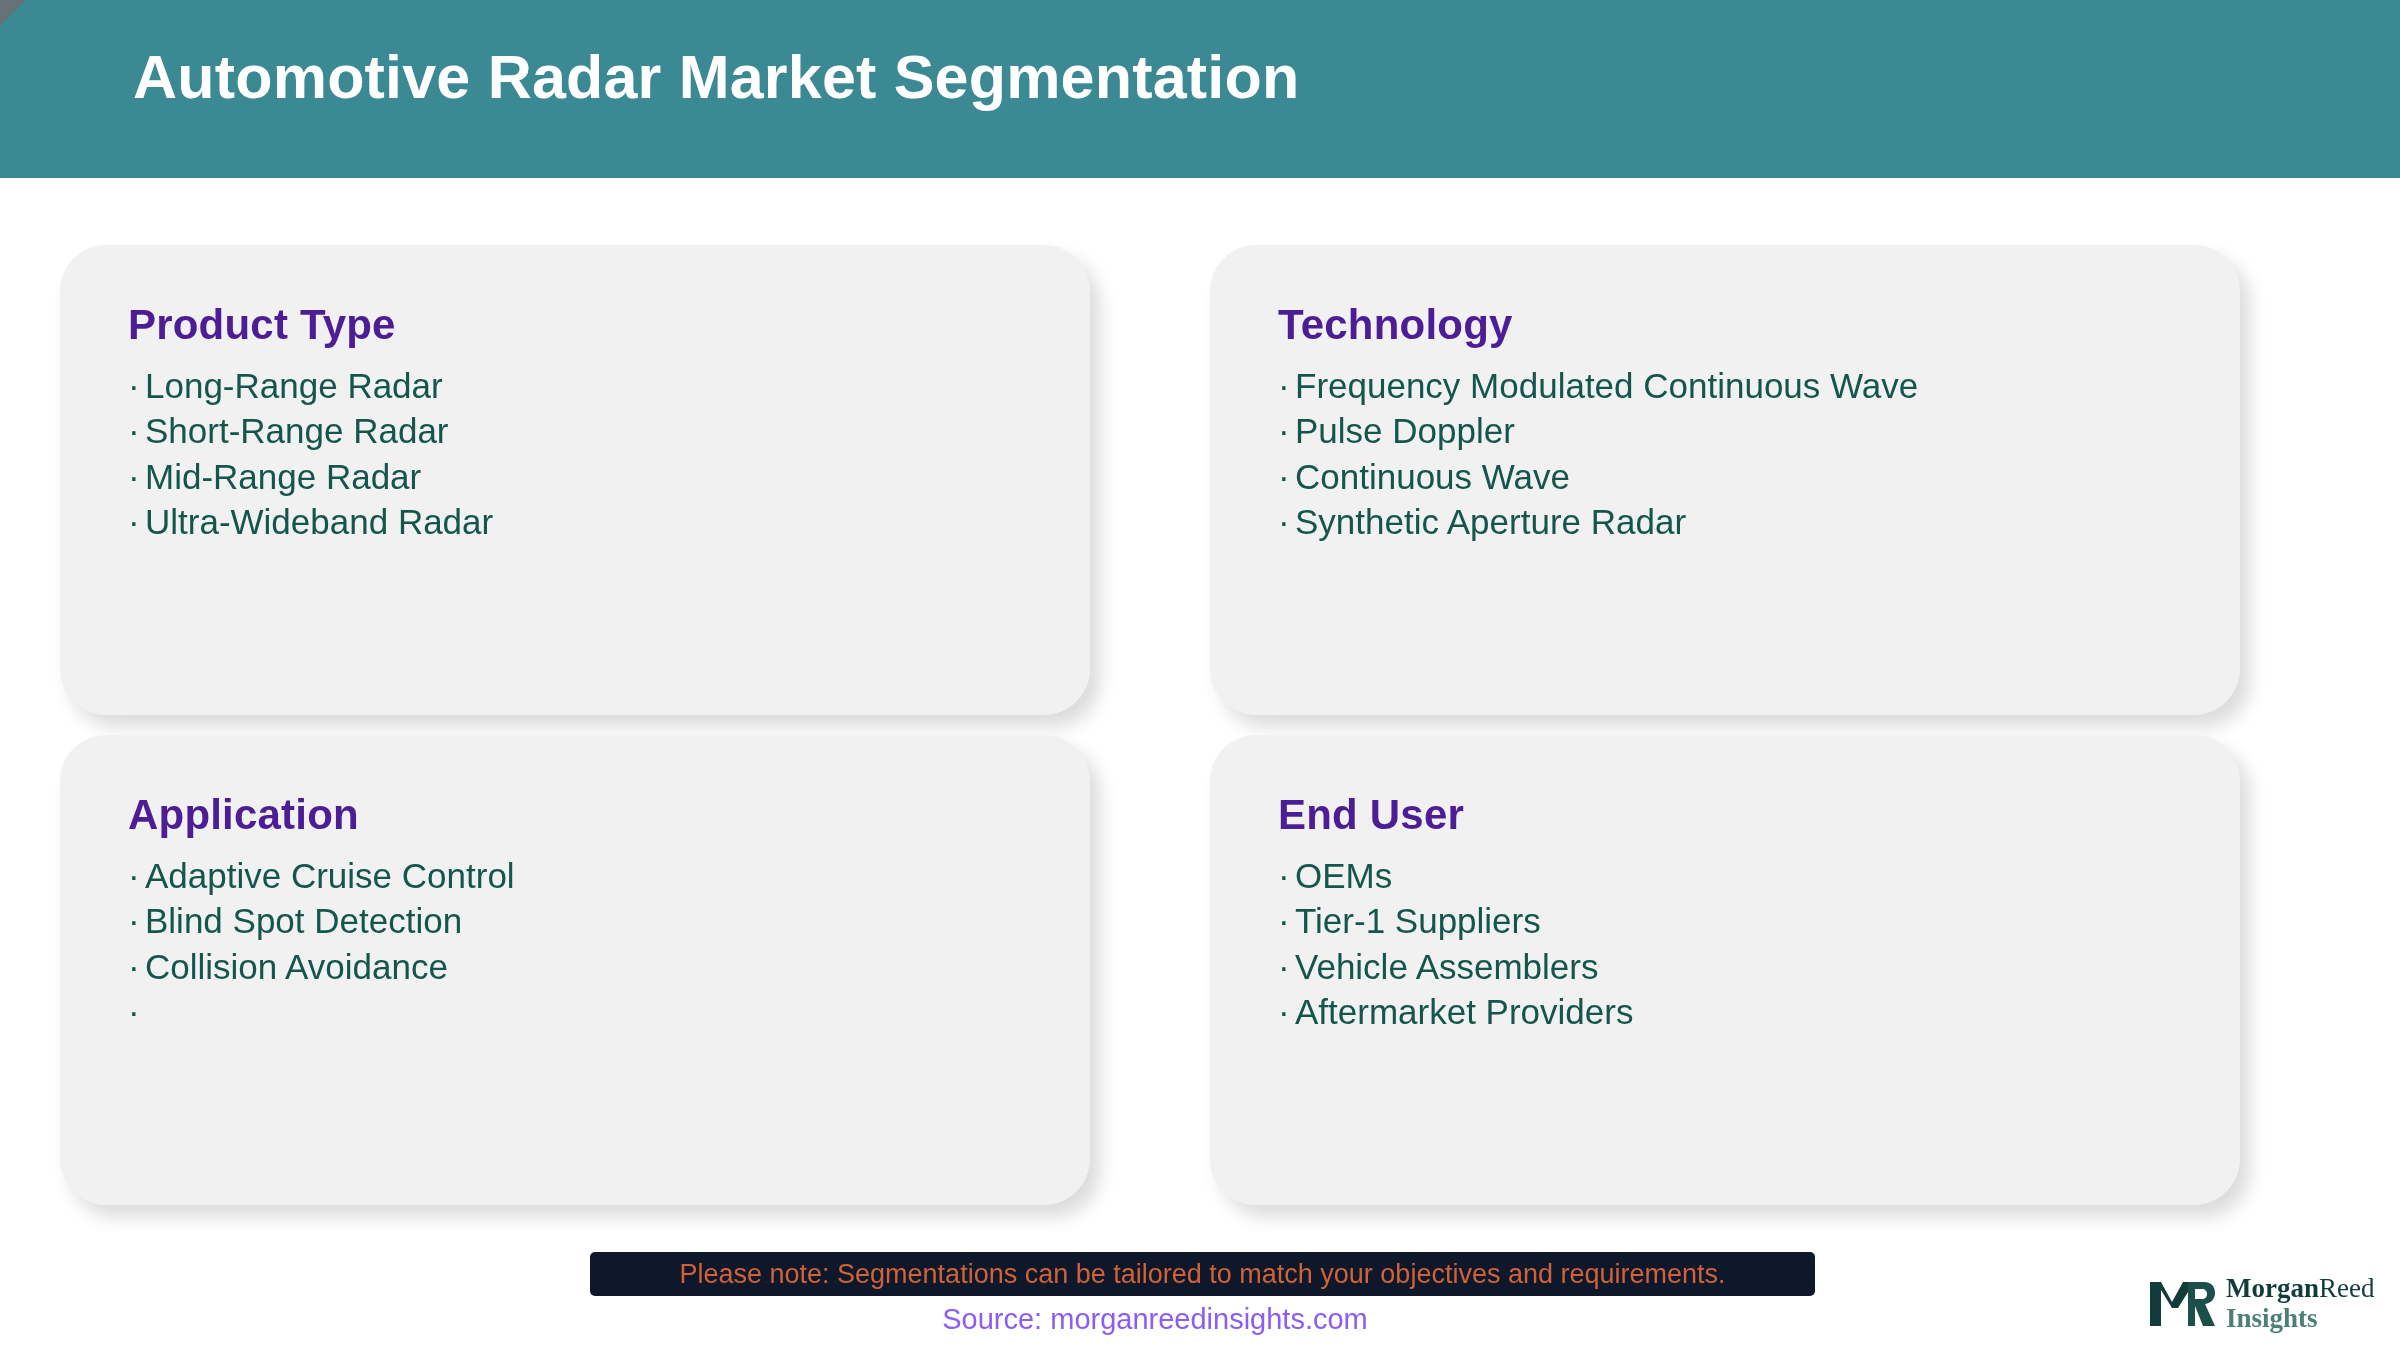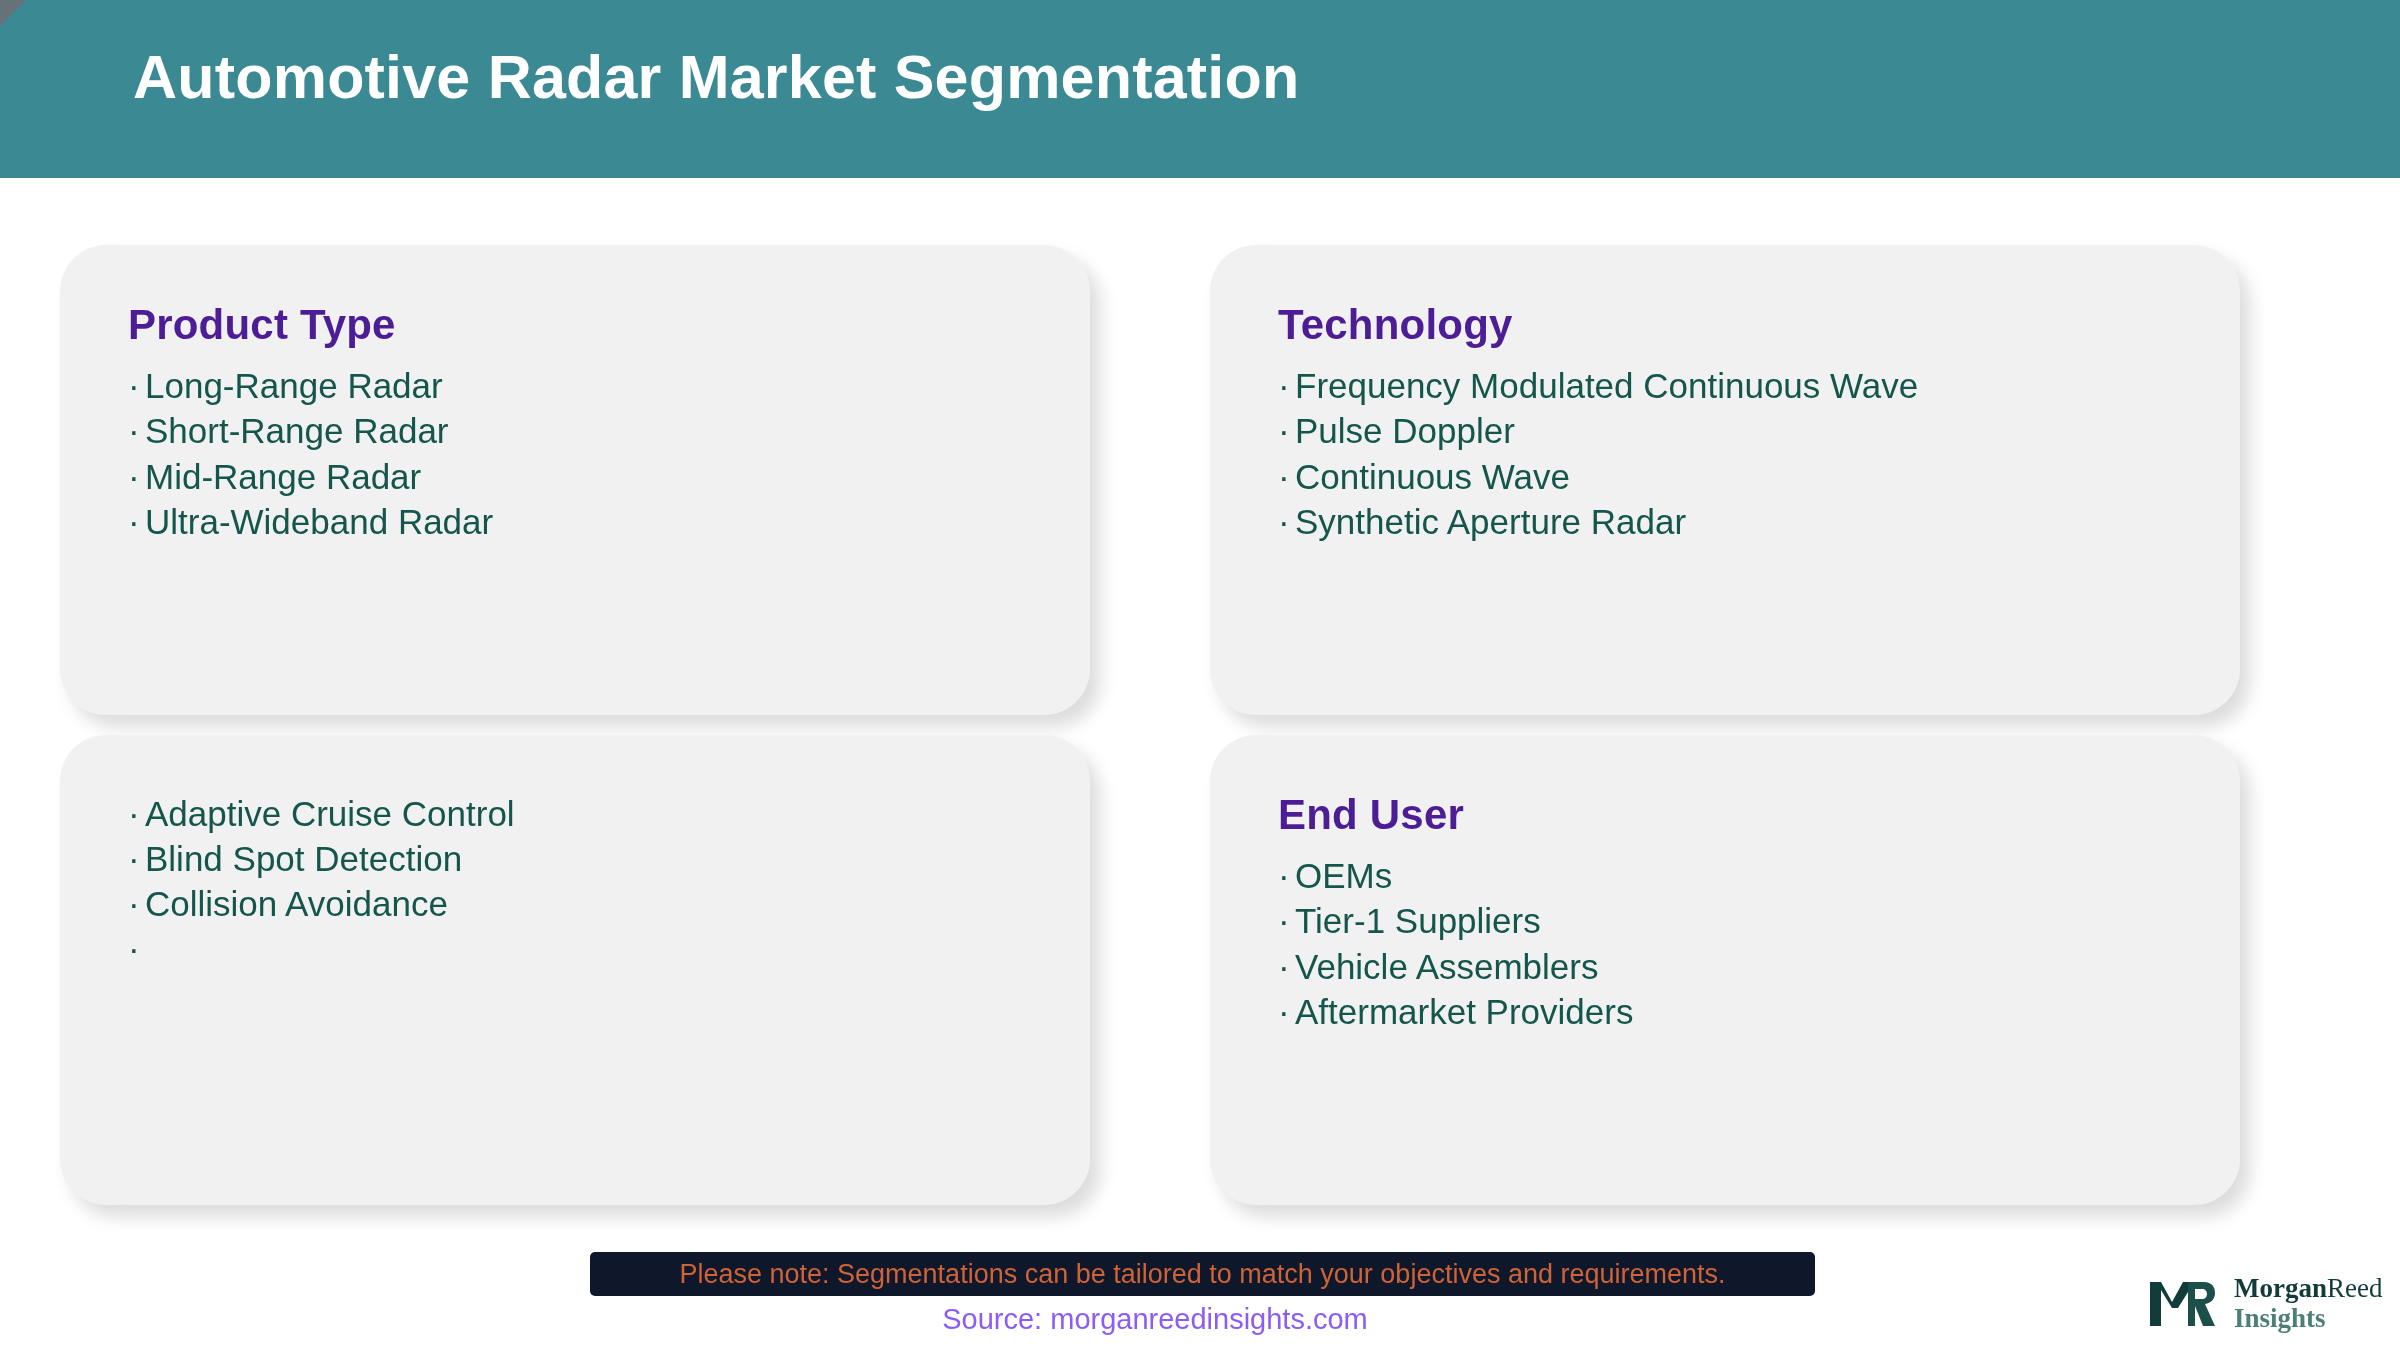--- a/index.html
+++ b/index.html
@@ -130,21 +130,21 @@
 
   
   .logo {
     position: absolute;
     left: 2148px;
     top: 1272px;
     width: 232px;
     height: 62px;
     display: flex;
     align-items: center;
-    gap: 18px;
+    gap: 10px;
   }
   .logo-mark {
     width: 68px;
     height: 50px;
     flex: 0 0 68px;
   }
   .logo-words {
     display: flex;
     flex-direction: column;
     justify-content: center;
@@ -216,20 +216,21 @@
           <span>Continuous Wave</span>
         </li>
       <li>
           <span class="bullet">·</span>
           <span>Synthetic Aperture Radar</span>
         </li>
     </ul>
   </div>
 
   <div class="card">
+    <div class="card-title">Application</div>
     <ul class="card-list">
       <li>
           <span class="bullet">·</span>
           <span>Adaptive Cruise Control</span>
         </li>
       <li>
           <span class="bullet">·</span>
           <span>Blind Spot Detection</span>
         </li>
       <li>

